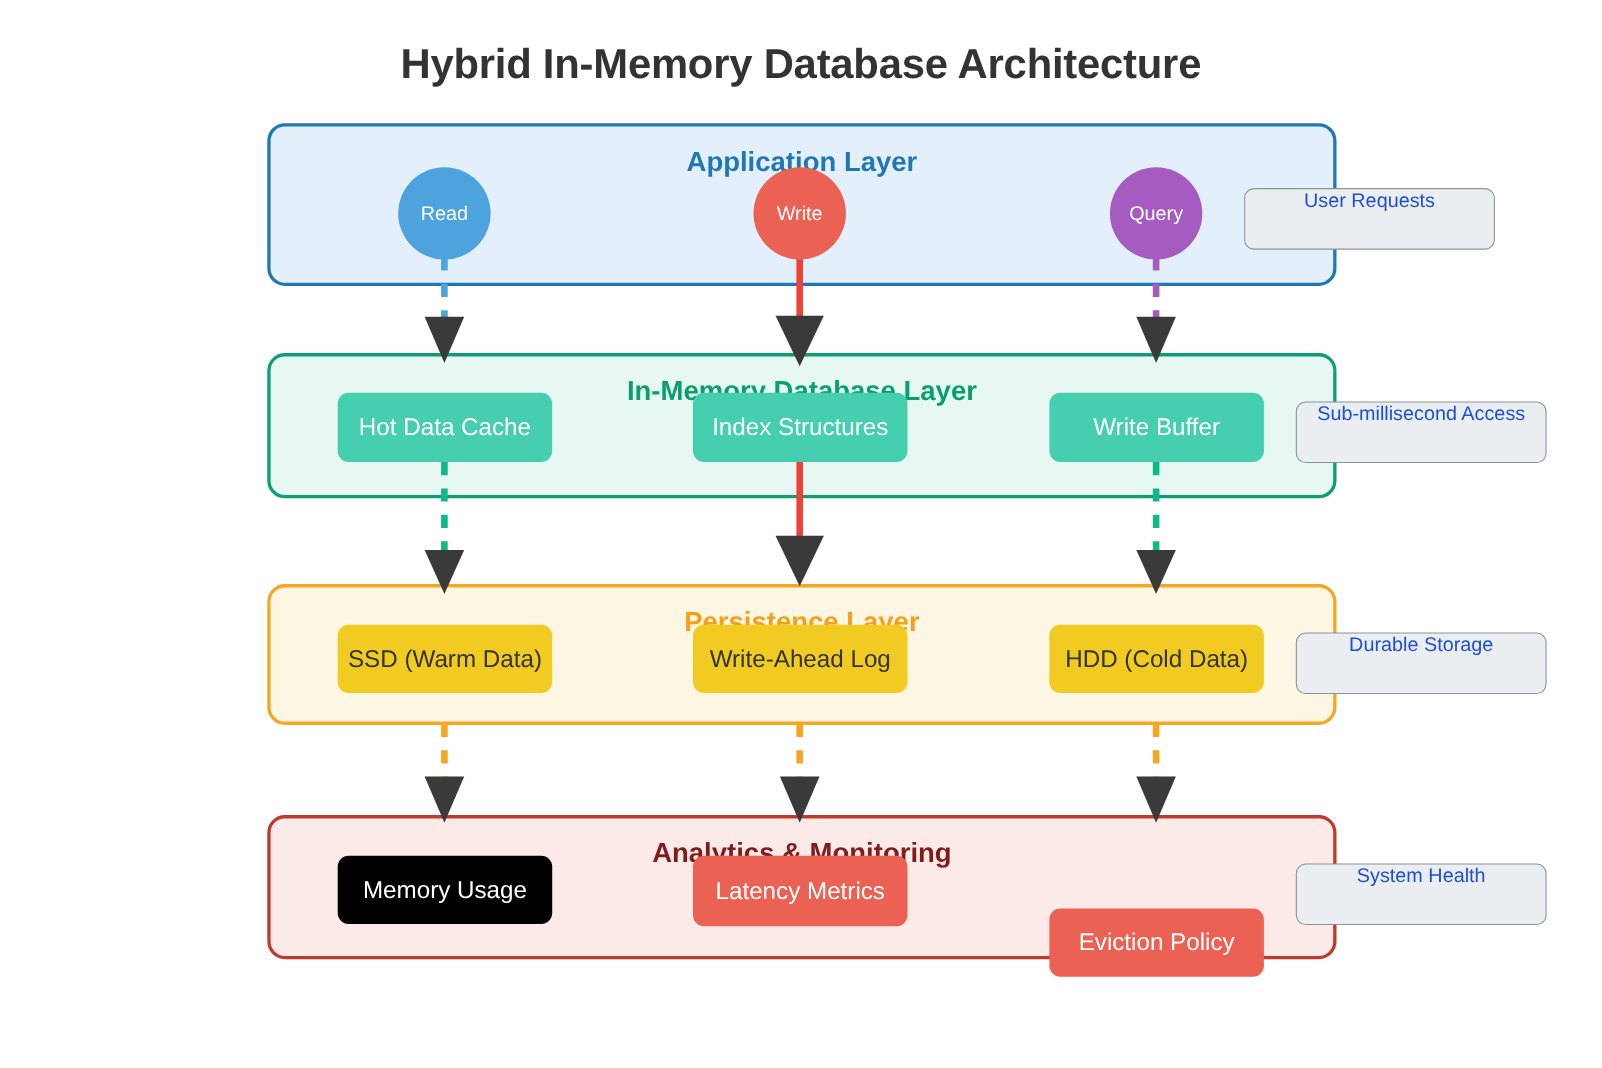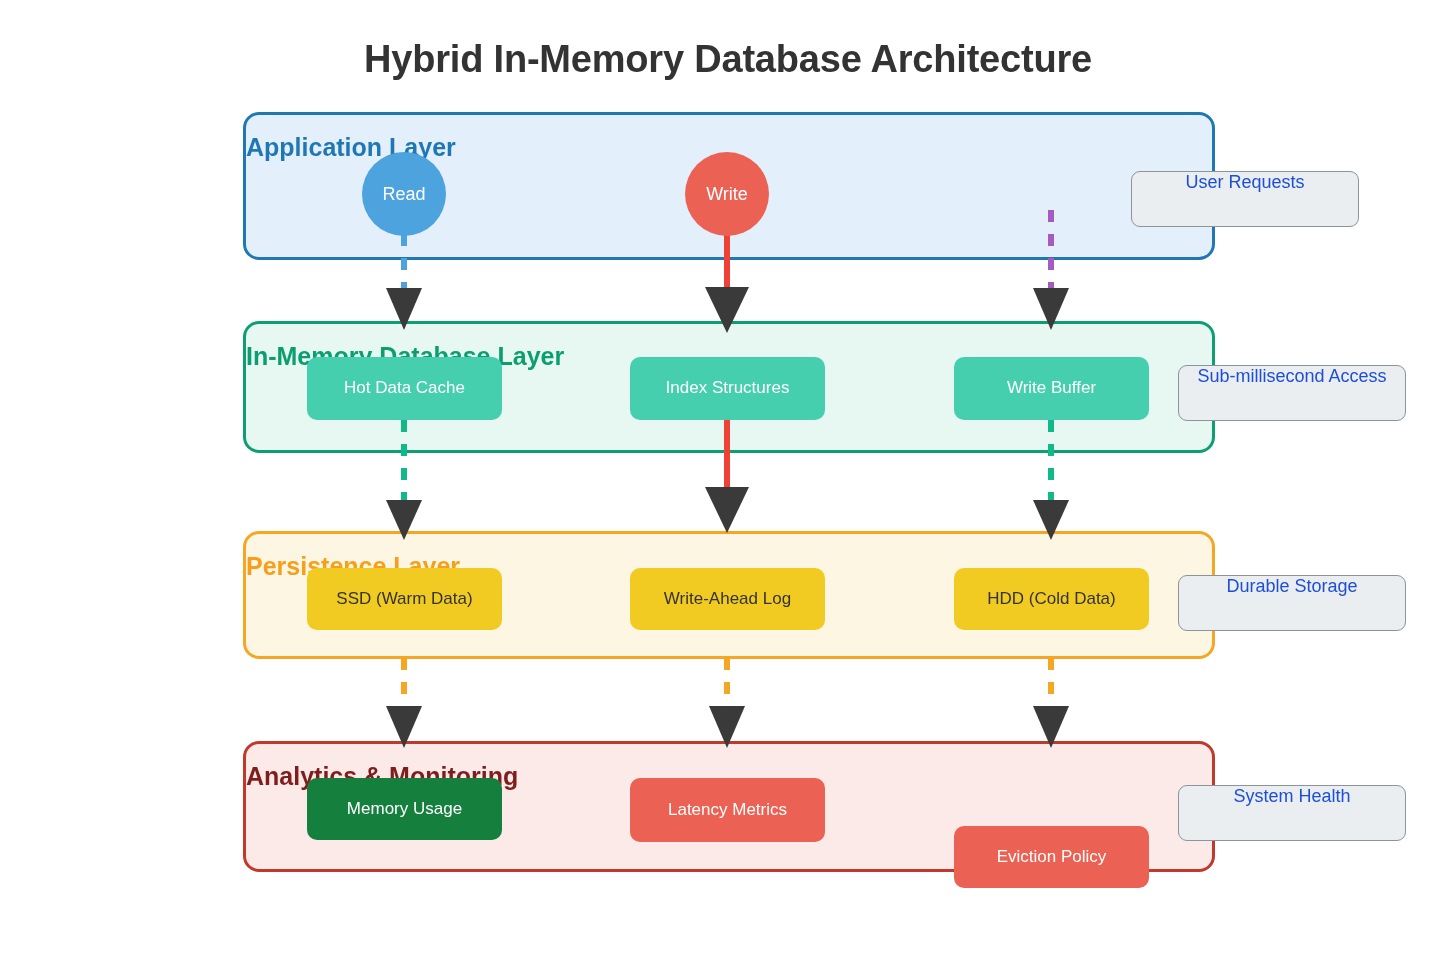--- a/index.html
+++ b/index.html
@@ -39,35 +39,36 @@
     position: absolute;
     box-sizing: border-box;
     border-radius: 16px;
     border-style: solid;
     border-width: 3px;
   }
   .layer-title {
     position: absolute;
     left: 0;
     width: 100%;
+    text-align: center;
     font-size: 25px;
     font-weight: bold;
     top: 18px;
     font-family: "Liberation Sans", sans-serif;
   }
 
   
   .node {
     position: absolute;
     box-sizing: border-box;
     border-radius: 10px;
     display: flex;
     align-items: center;
     justify-content: center;
-    font-size: 17px;
+    font-size: 22px;
     font-family: "Liberation Sans", sans-serif;
     text-align: center;
     line-height: 1.1;
   }
   .circle-node {
     position: absolute;
     border-radius: 50%;
     display: flex;
     align-items: center;
     justify-content: center;
@@ -146,20 +147,23 @@
               background:#e3f0fc; border-color:#1f78b4; z-index:1;">
     <div class="layer-title" style="color:#1f78b4;">Application Layer</div>
   </div>
 
   <div class="circle-node" style="left:362px; top:152px; width:84px; height:84px; background:#4da3dd; z-index:4;">
     <span>Read</span>
   </div>
   <div class="circle-node" style="left:685px; top:152px; width:84px; height:84px; background:#eb6153; z-index:4;text-align:right;">
     <span>Write</span>
   </div>
+  <div class="circle-node" style="left:1009px; top:152px; width:84px; height:84px; background:#a55bc0; z-index:4;">
+    <span>Query</span>
+  </div>
 
   <div class="side-label" style="left:1131px; top:171px; width:228px;">
     <span>User Requests</span>
   </div>
 
   <div class="layer" style="left:243px; top:321px; width:972px; height:132px;
               background:#e7f8f2; border-color:#0e9e72; z-index:1;">
     <div class="layer-title" style="color:#0b9e6e;">In-Memory Database Layer</div>
   </div>
 
@@ -194,21 +198,21 @@
 
   <div class="side-label" style="left:1178px; top:575px; width:228px;">
     <span>Durable Storage</span>
   </div>
 
   <div class="layer" style="left:243px; top:741px; width:972px; height:131px;
               background:#fbeae8; border-color:#c0392b; z-index:1;">
     <div class="layer-title" style="color:#7f1d1d;">Analytics &amp; Monitoring</div>
   </div>
 
-  <div class="node" style="left:307px; top:778px; width:195px; height:62px; background:#15803d; color:#ffffff; z-index:4;text-align:right;">
+  <div class="node" style="left:307px; top:778px; width:195px; height:62px; background:#000000; color:#ffffff; z-index:4;text-align:right;">
     <span>Memory Usage</span>
   </div>
   <div class="node" style="left:630px; top:778px; width:195px; height:64px; background:#eb6153; color:#ffffff; z-index:4;">
     <span>Latency Metrics</span>
   </div>
   <div class="node" style="left:954px; top:778px; width:195px; height:62px; background:#eb6153; color:#ffffff; z-index:4;margin-top:48px;">
     <span>Eviction Policy</span>
   </div>
 
   <div class="side-label" style="left:1178px; top:785px; width:228px;">

